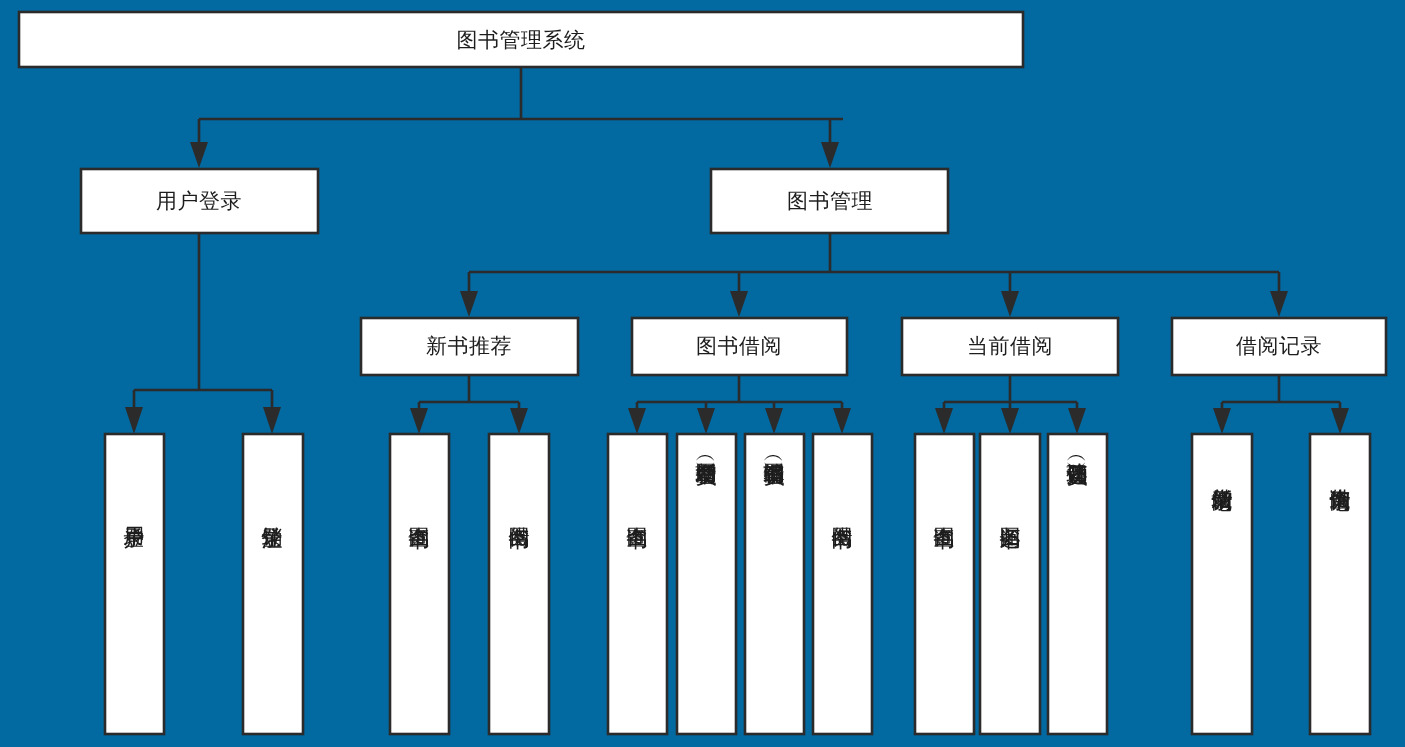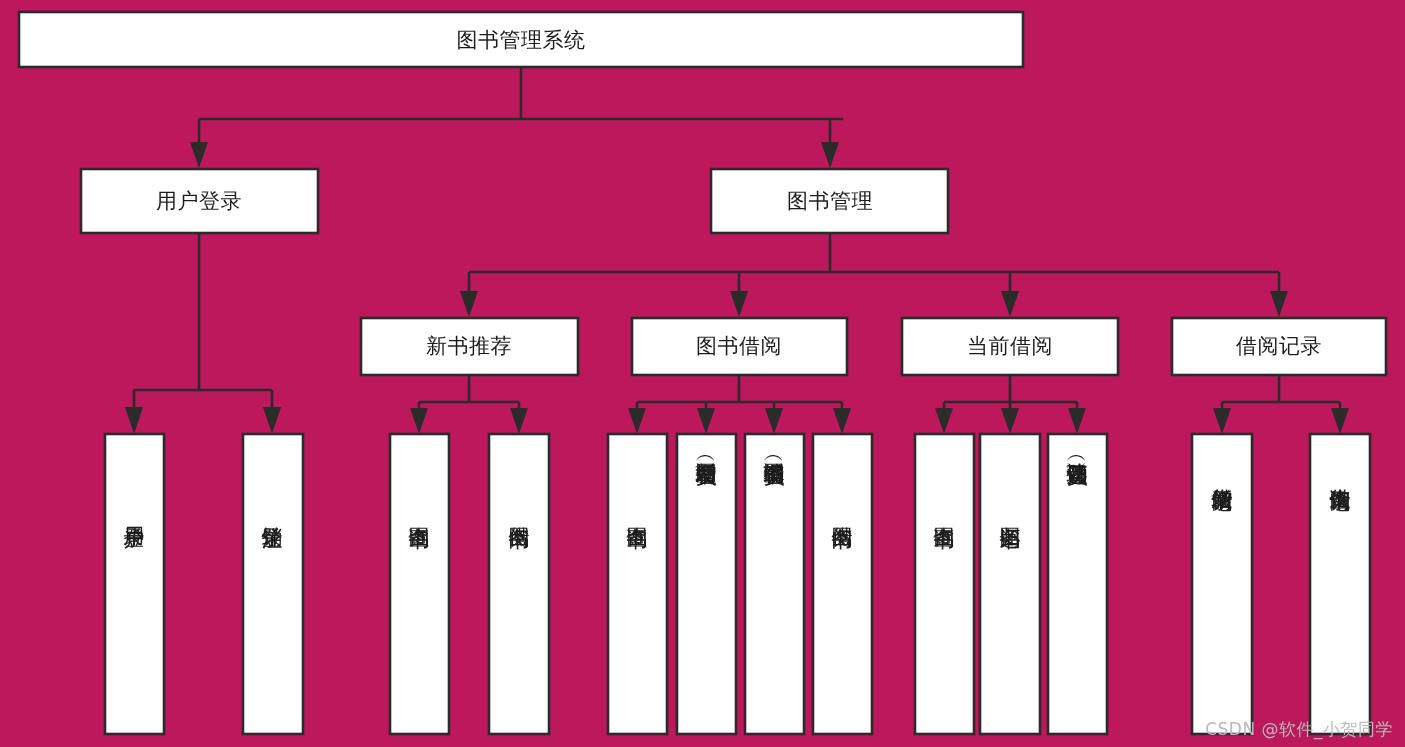--- a/index.html
+++ b/index.html
@@ -11,21 +11,21 @@
   body {
     width: 1405px;
     height: 747px;
     font-family: "DejaVu Sans", "Liberation Sans", sans-serif;
     overflow: hidden;
   }
   #diagram-root {
     position: relative;
     width: 1405px;
     height: 747px;
-    background: #be185d;
+    background: #0369a1;
   }
   svg#flow-svg {
     position: absolute;
     left: 0;
     top: 0;
     width: 1405px;
     height: 747px;
     display: block;
   }
   .node-rect {
@@ -252,15 +252,14 @@
       <text class="node-label-v" x="1222" y="473" text-anchor="middle" writing-mode="tb">新增借阅记录</text>
     </g>
 
     <g>
       <rect class="node-rect" x="1310" y="434" width="60" height="300"></rect>
       <text class="node-label-v" x="1340" y="473" text-anchor="middle" writing-mode="tb">查询借阅记录</text>
     </g>
 
   </svg>
 
-  <div class="watermark">CSDN @软件_小贺同学</div>
 
 </div>
 
 </body></html>

